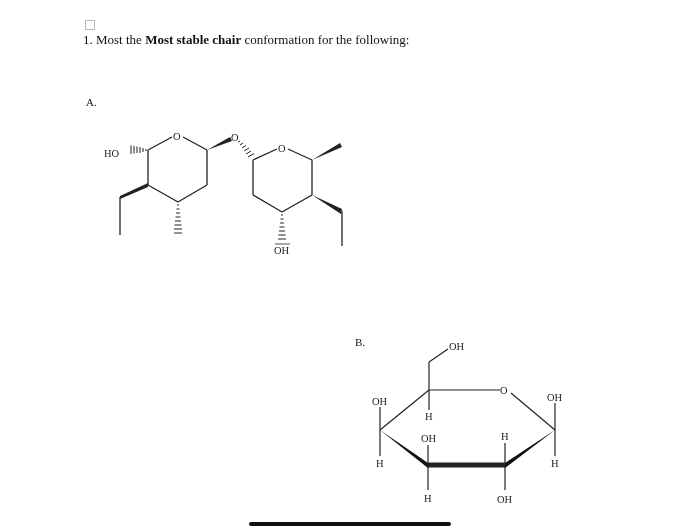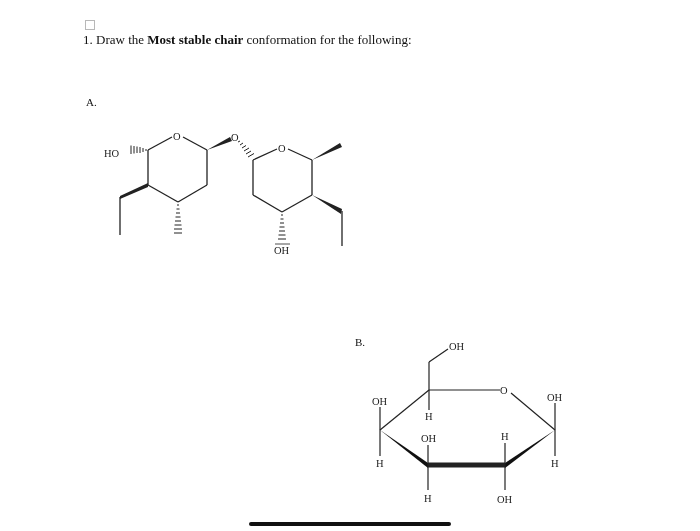--- a/index.html
+++ b/index.html
@@ -12,21 +12,21 @@
   svg text { font-family:"Liberation Serif", serif; font-size:10.5px; fill:#222; }
   .bottom-line { position:absolute; left:249px; top:522px; width:202px; height:4px; background:#111; border-radius:2px; }
 </style>
 </head>
 <body>
 
 <div class="checkbox"></div>
 
 <div class="question">
   <span>1.</span>
-  <span>Draw the</span>
+  <span>Most the</span>
   <b>Most stable chair</b>
   <span>conformation for the following:</span>
 </div>
 
 <div class="label" style="left:86px; top:96px;">A.</div>
 <div class="label" style="left:355px; top:336px;">B.</div>
 
 <svg width="700" height="531" viewBox="0 0 700 531">
   <defs>
     <pattern id="hash" width="2.4" height="4" patternUnits="userSpaceOnUse">

